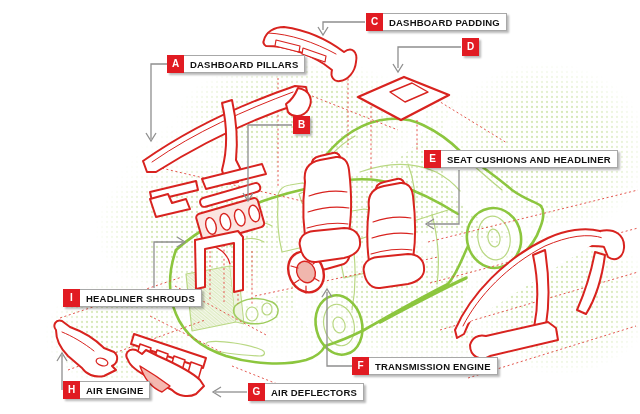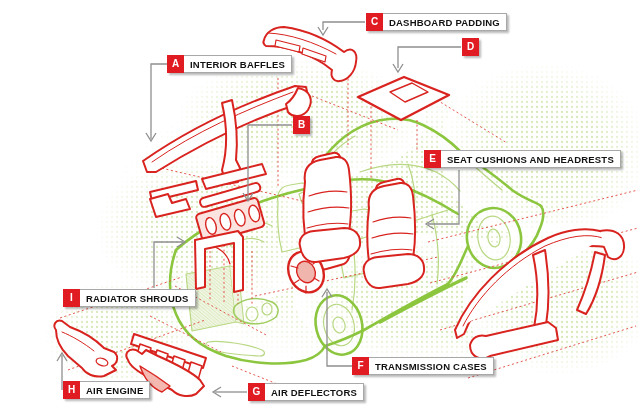--- a/index.html
+++ b/index.html
@@ -232,46 +232,46 @@
         <path d="M221,387 L213,392 L221,397"></path>
     <path d="M62,390 V355"></path>
         <path d="M57,361 L62,353 L67,361"></path>
     <path d="M154,288 V242 H183"></path>
         <path d="M177,237 L185,242 L177,247"></path>
   </g>
 </svg>
 
 <div class="callout" style="left:167px;top:55px;">
   <span class="key">A</span>
-  <span class="box">INTERIOR BAFFLES</span>
+  <span class="box">DASHBOARD PILLARS</span>
 </div>
 <div class="callout" style="left:293px;top:116px;">
   <span class="key">B</span>
 </div>
 <div class="callout" style="left:366px;top:13px;">
   <span class="key">C</span>
   <span class="box">DASHBOARD PADDING</span>
 </div>
 <div class="callout" style="left:462px;top:38px;">
   <span class="key">D</span>
 </div>
 <div class="callout" style="left:424px;top:150px;">
   <span class="key">E</span>
-  <span class="box">SEAT CUSHIONS AND HEADRESTS</span>
+  <span class="box">SEAT CUSHIONS AND HEADLINER</span>
 </div>
 <div class="callout" style="left:352px;top:357px;">
   <span class="key">F</span>
-  <span class="box">TRANSMISSION CASES</span>
+  <span class="box">TRANSMISSION ENGINE</span>
 </div>
 <div class="callout" style="left:248px;top:383px;">
   <span class="key">G</span>
   <span class="box">AIR DEFLECTORS</span>
 </div>
 <div class="callout" style="left:63px;top:381px;">
   <span class="key">H</span>
   <span class="box">AIR ENGINE</span>
 </div>
 <div class="callout" style="left:63px;top:289px;">
   <span class="key">I</span>
-  <span class="box">RADIATOR SHROUDS</span>
+  <span class="box">HEADLINER SHROUDS</span>
 </div>
 
 </div>
 
 </body></html>

